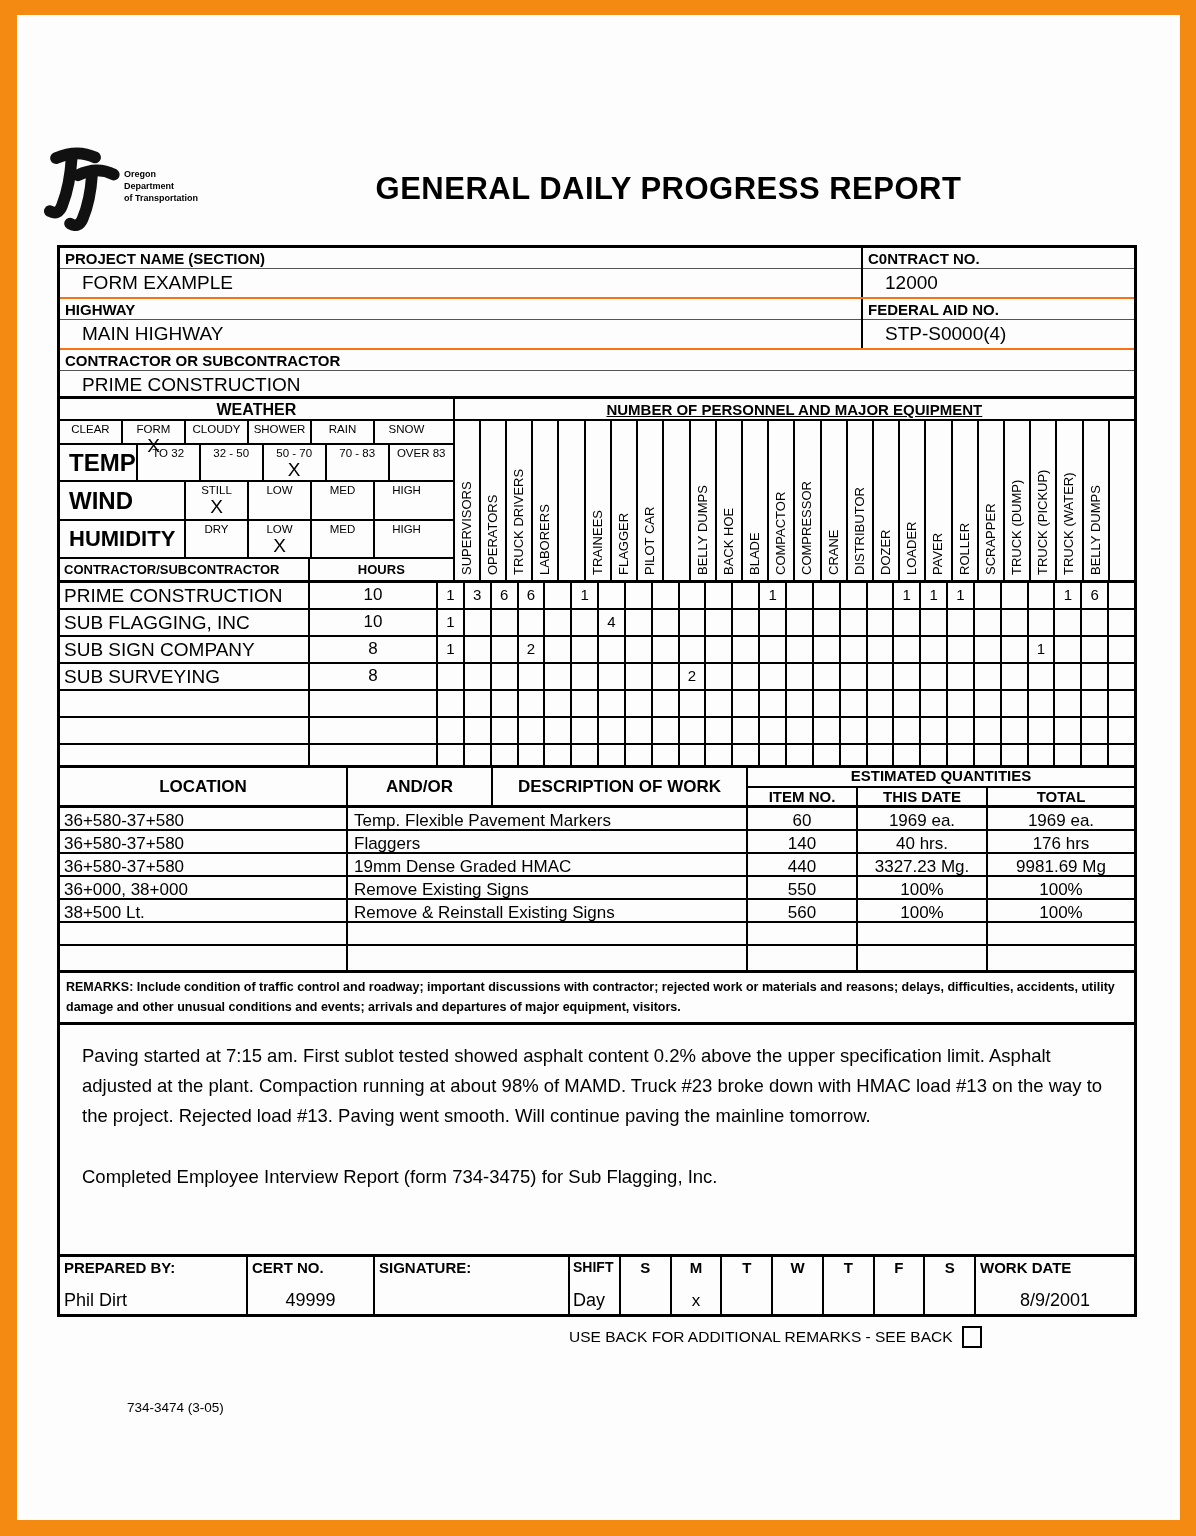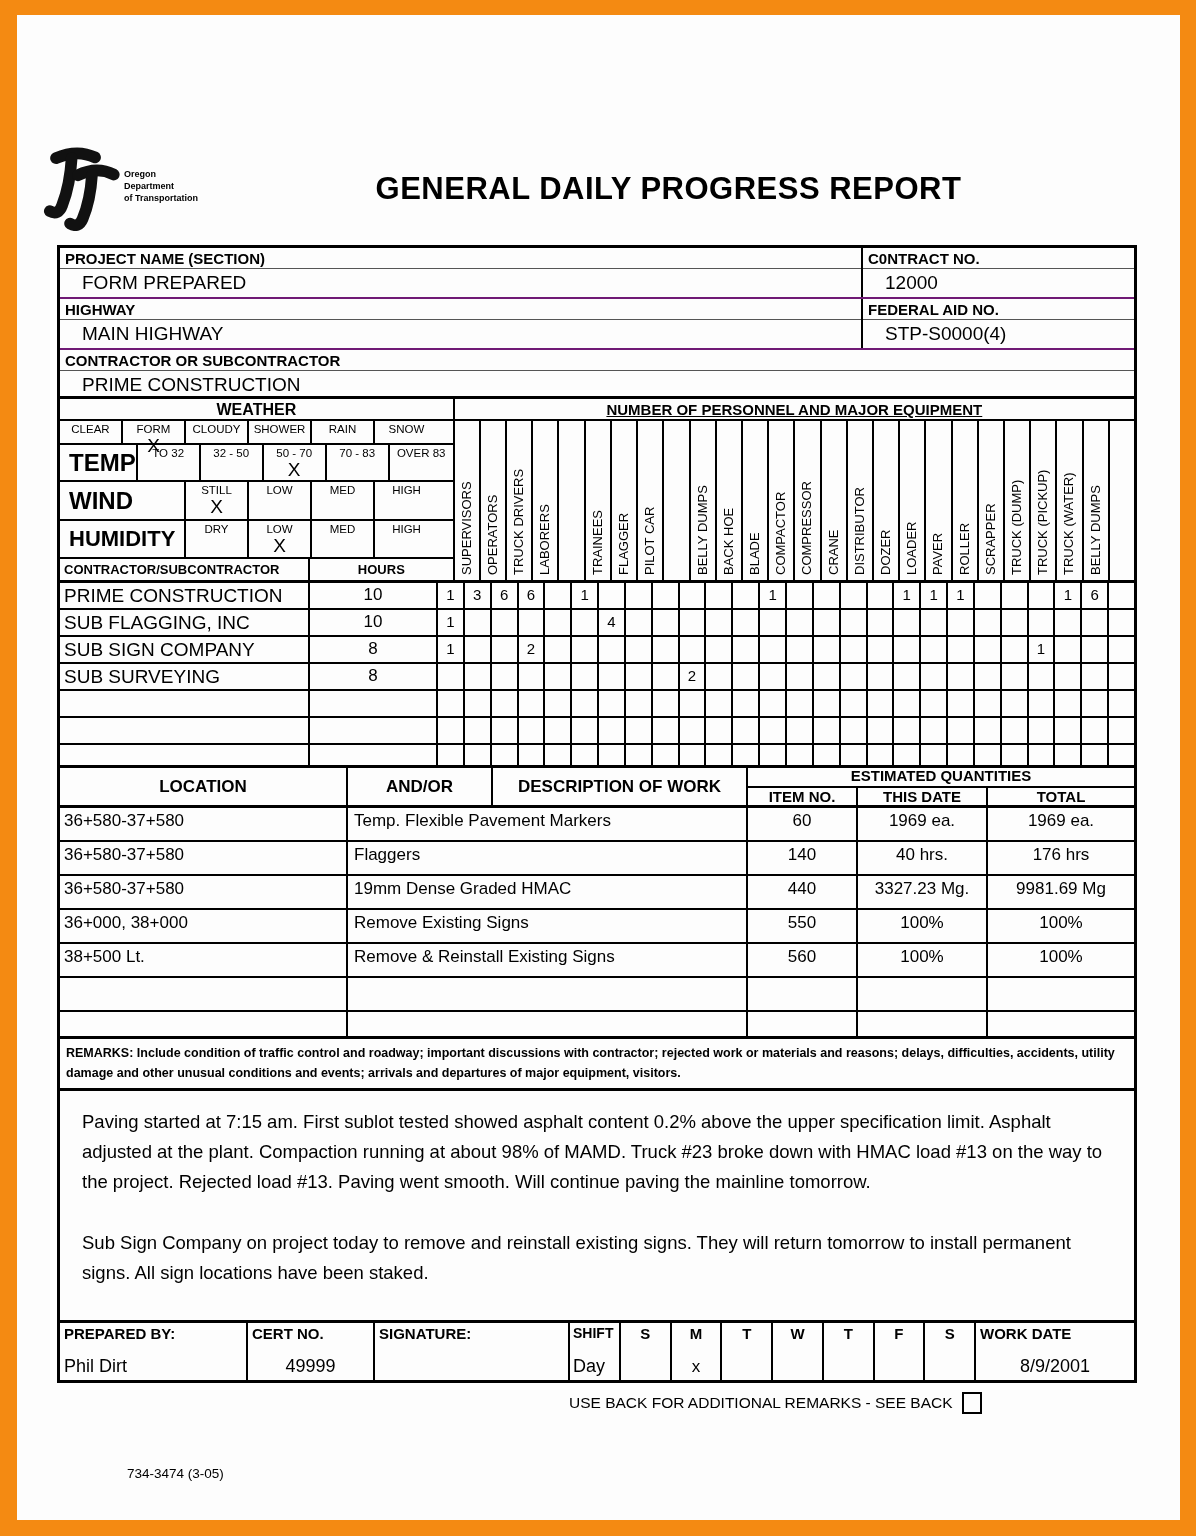--- a/index.html
+++ b/index.html
@@ -11,21 +11,21 @@
   .logo { position:absolute; left:25px; top:128px; display:flex; align-items:center; gap:4px; }
   .logo-text { font-size:9px; font-weight:bold; line-height:1.3; }
   .title { position:absolute; left:150px; right:10px; top:156px; text-align:center;
            font-size:31px; font-weight:bold; letter-spacing:0.5px; }
 
   .content { position:absolute; left:40px; top:230px; width:1080px; }
   .sec { border:3px solid #000; border-top-width:0; }
   .sec.first { border-top-width:3px; }
 
   
-  .info-row { display:flex; border-bottom:2px solid #701a75; }
+  .info-row { display:flex; border-bottom:2px solid #f97316; }
   .info-cell { flex:1; }
   .info-cell.right { flex:0 0 273px; border-left:2px solid #000; }
   .flabel { font-size:15px; font-weight:bold; padding:2px 5px 0 5px; height:21px; border-bottom:1px solid #555; }
   .fvalue { font-size:19px; padding:3px 4px 2px 22px; height:28px; }
   .info-row.single .fvalue { height:25px; }
 
   
   .midgrid { display:flex; }
   .weatherbox { flex:0 0 378px; border-right:2px solid #000; }
   .personnelbox { flex:1; display:flex; flex-direction:column;text-decoration:underline; }
@@ -64,21 +64,21 @@
   .wh-loc { flex:0 0 288px; } .wh-andor { flex:0 0 145px; } .wh-desc { flex:0 0 255px; }
   .wh-est { flex:1; display:flex; flex-direction:column; }
   .est-title { height:28px; border-bottom:2px solid #000; text-align:center; font-weight:bold;
                font-size:15px; line-height:16px; }
   .est-cols { display:flex; flex:1; }
   .est-c { display:flex; align-items:center; justify-content:center; font-weight:bold; font-size:15px;
            border-right:2px solid #000; }
   .est-item { flex:0 0 110px; } .est-date { flex:0 0 130px; } .est-total { flex:1; border-right:none; }
 
   
-  .wrowd { display:flex; height:34px; border-bottom:2px solid #000; font-size:17px; }
+  .wrowd { display:flex; height:23px; border-bottom:2px solid #000; font-size:17px; }
   .wrowd:last-child { height:24px; border-bottom:none; }
   .wl { flex:0 0 288px; border-right:2px solid #000; padding:3px 0 0 4px; }
   .wd { flex:0 0 400px; border-right:2px solid #000; padding:3px 0 0 6px; }
   .wi { flex:0 0 110px; border-right:2px solid #000; text-align:center; padding-top:3px; }
   .wt { flex:0 0 130px; border-right:2px solid #000; text-align:center; padding-top:3px; }
   .wtot { flex:1; text-align:center; padding-top:3px; }
 
   .remarks-head { padding:4px 8px 3px 6px; font-size:12.5px; font-weight:bold; line-height:1.6; height:52px; }
   .remarks-body { height:232px; padding:16px 22px 0 22px; font-size:18.5px; line-height:1.62; overflow:hidden; }
   .rpara { margin-bottom:31px; }
@@ -125,21 +125,21 @@
   </div>
 
   <div class="title">GENERAL DAILY PROGRESS REPORT</div>
 
   <div class="content">
 
     <div class="sec first">
       <div class="info-row">
         <div class="info-cell">
           <div class="flabel">PROJECT NAME (SECTION)</div>
-          <div class="fvalue">FORM PREPARED</div>
+          <div class="fvalue">FORM EXAMPLE</div>
         </div>
         <div class="info-cell right">
           <div class="flabel">C0NTRACT NO.</div>
           <div class="fvalue">12000</div>
         </div>
       </div>
       <div class="info-row">
         <div class="info-cell">
           <div class="flabel">HIGHWAY</div>
           <div class="fvalue">MAIN HIGHWAY</div>
@@ -612,21 +612,20 @@
           <div class="wd"></div>
           <div class="wi"></div>
           <div class="wt"></div>
           <div class="wtot"></div>
         </div>
       </div>
 
     <div class="sec remarks-head">REMARKS: Include condition of traffic control and roadway; important discussions with contractor; rejected work or materials and reasons; delays, difficulties, accidents, utility damage and other unusual conditions and events; arrivals and departures of major equipment, visitors.</div>
     <div class="sec remarks-body" id="remarks-body">
         <div class="rpara">Paving started at 7:15 am.  First sublot tested showed asphalt content 0.2% above the upper specification limit.  Asphalt adjusted at the plant.  Compaction running at about 98% of MAMD.  Truck #23 broke down with HMAC load #13 on the way to the project.  Rejected load #13.  Paving went smooth.  Will continue paving the mainline tomorrow.</div>
-        <div class="rpara">Sub Sign Company on project today to remove and reinstall existing signs.  They will return tomorrow to install permanent signs.  All sign locations have been staked.</div>
         <div class="rpara">Completed Employee Interview Report (form 734-3475) for Sub Flagging, Inc.</div>
       </div>
 
     <div class="sec footer">
       <div class="f-cell f-prep">
         <div class="f-label">PREPARED BY:</div>
         <div class="f-value">Phil Dirt</div>
       </div>
       <div class="f-cell f-cert">
         <div class="f-label">CERT NO.</div>

